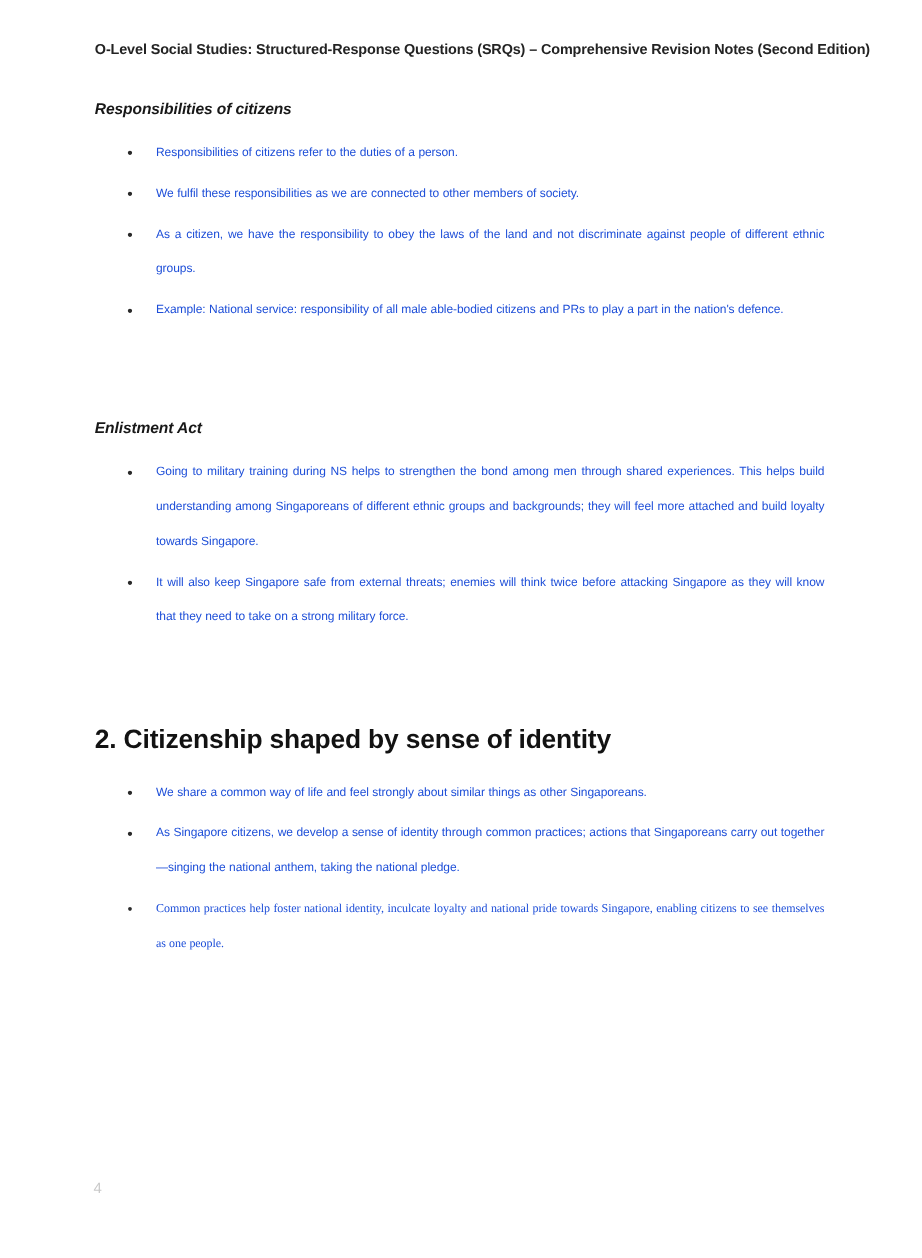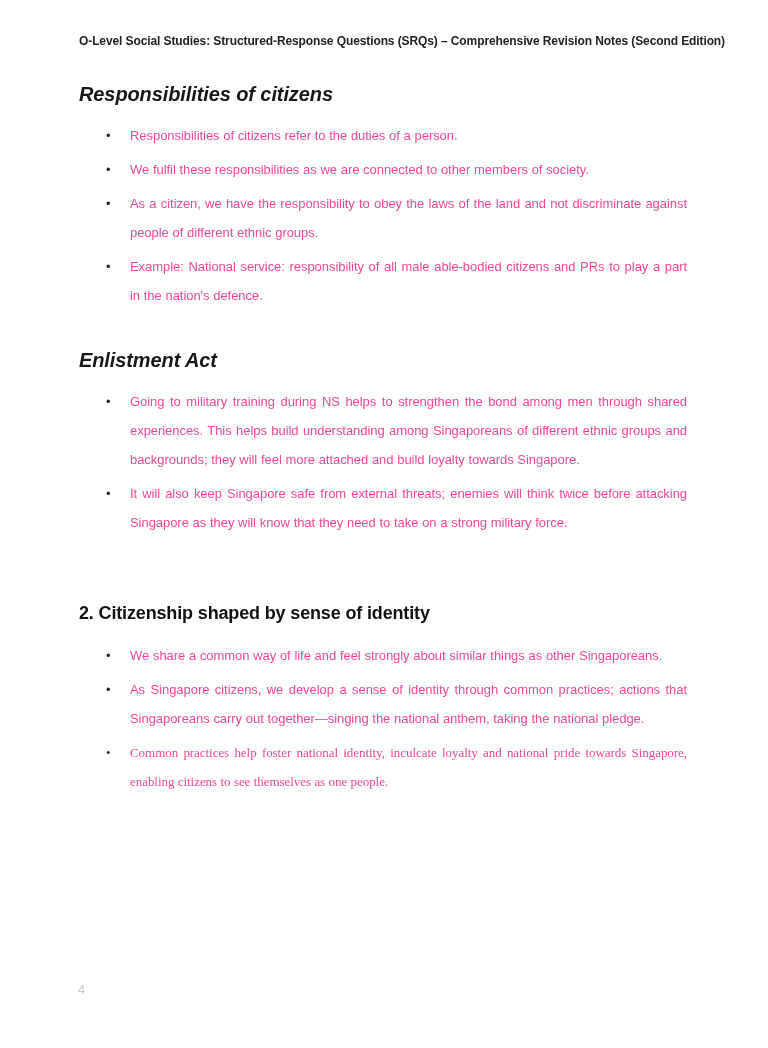--- a/index.html
+++ b/index.html
@@ -29,49 +29,49 @@
     font-size: 12px;
     font-weight: bold;
     letter-spacing: -0.1px;
     color: #232323;
     line-height: 1.25;
     white-space: nowrap;
   }
 
   
   .sub-heading {
-    font-size: 20px;
+    font-size: 13px;
     font-weight: bold;
     font-style: italic;
     color: #181818;
     margin: 0;
     letter-spacing: -0.1px;
   }
 
   
   .section-heading {
-    font-size: 18px;
+    font-size: 22px;
     font-weight: bold;
     color: #121212;
     margin: 0;
     letter-spacing: -0.15px;
   }
 
   ul.bullets {
     list-style: none;
     margin: 0;
     padding: 0;
   }
   ul.bullets > li {
     position: relative;
     padding-left: 51px;
-    font-size: 13px;
+    font-size: 10px;
     line-height: 29px;
     text-align: justify;
-    color: #ec4899;
+    color: #1d4ed8;
     letter-spacing: -0.05px;
     word-spacing: 0.2px;
   }
   ul.bullets > li::before {
     content: "\2022";
     position: absolute;
     left: 27px;
     top: 0;
     font-size: 13px;
     line-height: 29px;

